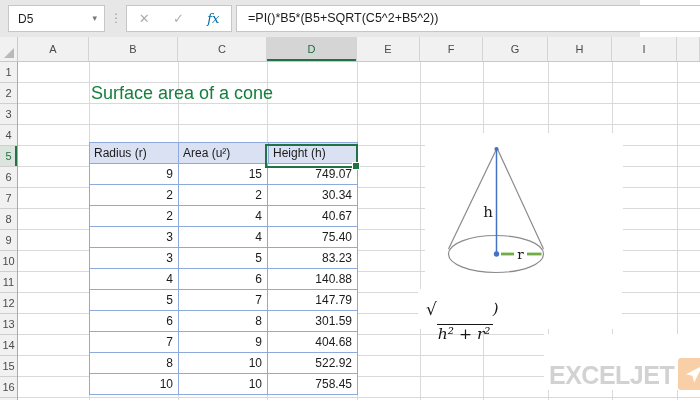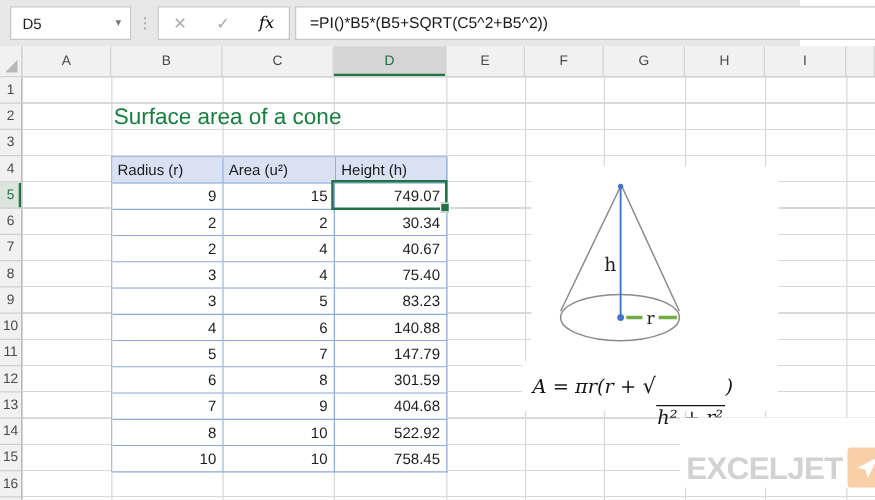--- a/index.html
+++ b/index.html
@@ -18,21 +18,21 @@
   }
   .namebox .nb-text { flex:1; line-height:normal; }
   .namebox .caret { color:#777; font-size:9px; padding-right:7px; }
   .grip-dots { position:absolute; left:110px; top:5px; height:27px; line-height:27px; color:#9a9a9a; font-size:12px; letter-spacing:0; }
   .fxpanel {
     position:absolute; left:126px; top:5px; width:106px; height:27px; background:#fff;
     border:1px solid #C6C6C6; box-sizing:border-box; display:flex; align-items:center;
     justify-content:space-around;
   }
   .fxpanel .ic { color:#ADADAD; font-size:13px; }
-  .fxpanel .fx { color:#000000; font-family:"DejaVu Serif", serif; font-style:italic; font-size:13px; }
+  .fxpanel .fx { color:#0369a1; font-family:"DejaVu Serif", serif; font-style:italic; font-size:13px; }
   .fbar {
     position:absolute; left:236px; top:5px; width:464px; height:27px; background:#fff;
     border:1px solid #C6C6C6; border-right:none; box-sizing:border-box;
     font-size:12.5px; color:#1b1b1b; line-height:25px; padding-left:11px; white-space:nowrap;
   }
   
   .colheaders { position:absolute; left:0; top:37px; width:700px; height:25px; background:#F1F1F1; border-bottom:1px solid #C9C9C9; box-sizing:border-box; }
   .ch { position:absolute; top:0; height:24px; line-height:24px; text-align:center; font-size:11px; color:#4a4a4a; border-right:1px solid #D4D4D4; box-sizing:border-box; }
   .ch.sel { background:#D5D5D5; color:#1e6e41; box-shadow:inset 0 -2px 0 #217346; }
   .corner { position:absolute; left:0; top:0; width:18px; height:24px; border-right:1px solid #C9C9C9; box-sizing:border-box; }
@@ -42,21 +42,21 @@
   .rh { height:21px; line-height:21px; text-align:center; font-size:11px; color:#4a4a4a; border-bottom:1px solid #CFCFCF; box-sizing:border-box; }
   .rh.sel { background:#DCE4DE; color:#217346; box-shadow:inset -2px 0 0 #217346; }
   
   .hgrid {
     position:absolute; left:18px; top:62px; width:682px; height:338px;
     background:repeating-linear-gradient(to bottom, transparent 0px, transparent 20px, #D9D9D9 20px, #D9D9D9 21px);
   }
   .vline { position:absolute; top:62px; height:338px; width:1px; background:#D9D9D9; }
   
   .sheet-title { position:absolute; left:91px; top:83px; height:21px; line-height:21px; font-weight:normal; font-size:18px; color:#15803d; }
-  .xtable { position:absolute; left:89px; top:125px; width:269px; border-top:1px solid #8EA9DB; border-left:1px solid #8EA9DB; box-sizing:border-box; background:#fff; }
+  .xtable { position:absolute; left:89px; top:142px; width:269px; border-top:1px solid #8EA9DB; border-left:1px solid #8EA9DB; box-sizing:border-box; background:#fff; }
   .trow { display:flex; }
   .td { box-sizing:border-box; border-right:1px solid #8EA9DB; border-bottom:1px solid #8EA9DB; height:21px; line-height:20px; font-size:12px; color:#1b1b1b; background:#fff; }
   .td.c1 { width:89px; } .td.c2 { width:89px; } .td.c3 { width:90px; }
   .td.hd { background:#D9E1F2; padding-left:4px; }
   .td.num { text-align:right; padding-right:5px; }
   .selbox { position:absolute; left:265px; top:144px; width:93px; height:24px; border:2px solid #217346; box-sizing:border-box; pointer-events:none; }
   .fillhandle { position:absolute; right:-4px; bottom:-4px; width:6px; height:6px; background:#217346; border:1px solid #fff; }
   
   .cone-img { position:absolute; left:425px; top:133px; width:198px; height:158px; background:#fff; }
   .math-img {
@@ -213,21 +213,21 @@
       <line x1="71.5" y1="16" x2="71.5" y2="121" stroke="#4472C4" stroke-width="1.5"></line>
       <circle cx="71.5" cy="16" r="2.1" fill="#4472C4"></circle>
       <circle cx="71.5" cy="121" r="2.7" fill="#4472C4"></circle>
       <line x1="76" y1="121" x2="89" y2="121" stroke="#70AD47" stroke-width="2.8"></line>
       <line x1="102" y1="121" x2="116.5" y2="121" stroke="#70AD47" stroke-width="2.8"></line>
       <text x="68" y="84" text-anchor="end" font-family="DejaVu Serif, serif" font-size="15" fill="#1b1b1b">h</text>
       <text x="95.5" y="126" text-anchor="middle" font-family="DejaVu Serif, serif" font-size="13.5" fill="#1b1b1b">r</text>
     </svg>
   </div>
 
-  <div class="math-img"><span>A = πr(r + </span><span class="radical">√</span><span class="radicand">h² + r²</span><span>)</span></div>
+  <div class="math-img"><span class="radical">√</span><span class="radicand">h² + r²</span><span>)</span></div>
 
   <div class="logo-img">
     <span class="logo-text">EXCELJET</span>
     <span class="logo-sq">
       <svg width="22" height="22" viewBox="0 0 24 24">
         <path d="M3.2 12.2 L21.4 2.8 L12.2 21.2 L10.3 13.9 Z" fill="#ffffff"></path>
       </svg>
     </span>
   </div>
 

